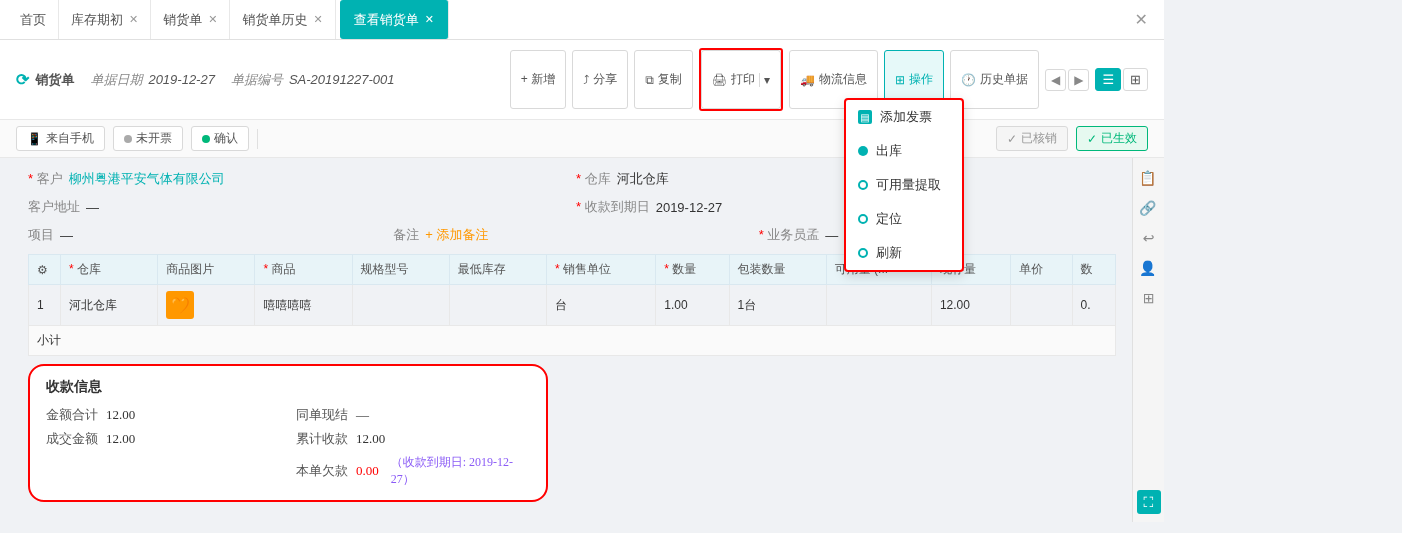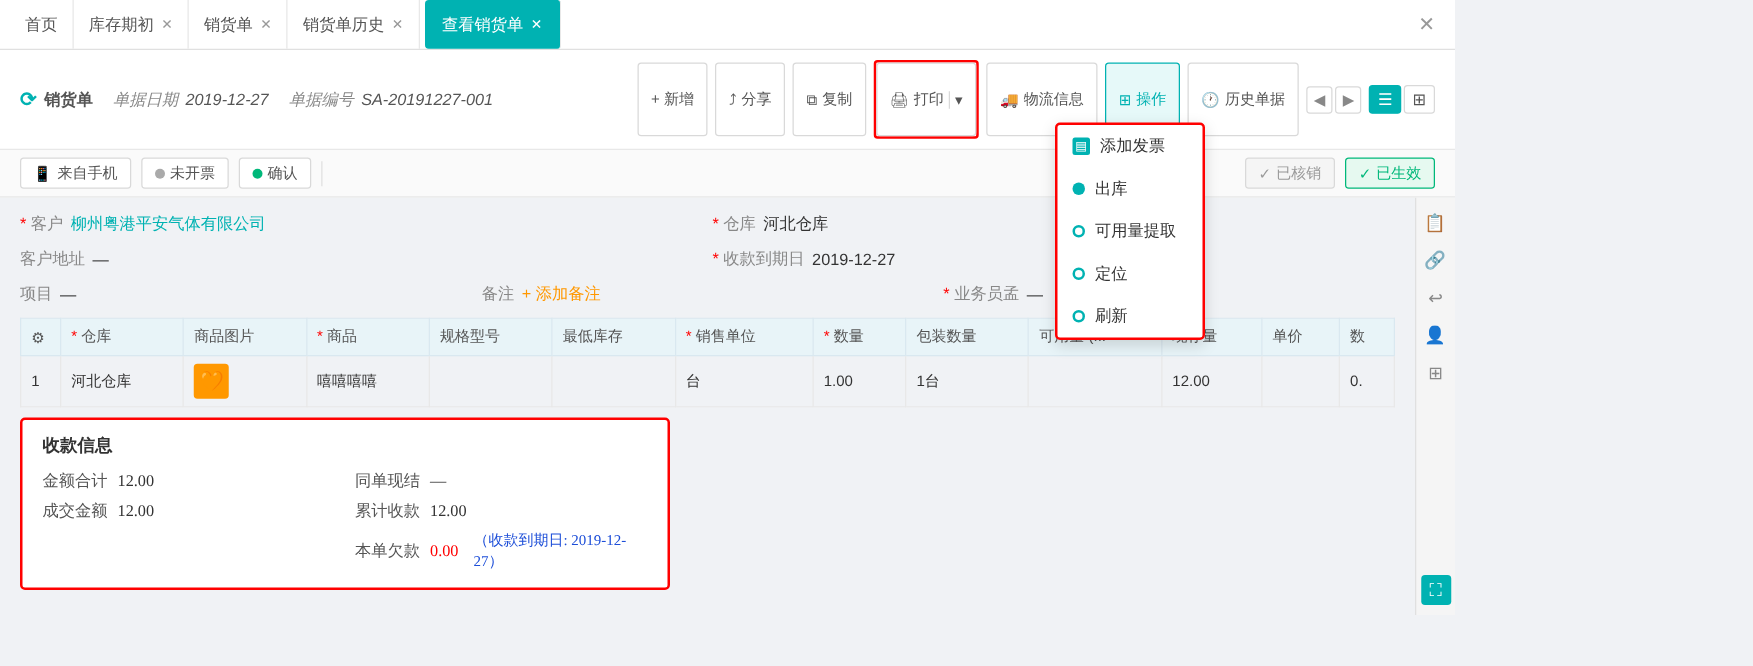--- a/index.html
+++ b/index.html
@@ -56,21 +56,21 @@
       display: flex; align-items: center; gap: 4px; padding: 3px 10px;
       border: 1px solid #d9d9d9; border-radius: 3px; background: #fff;
       cursor: pointer; font-size: 12px; color: #555; white-space: nowrap;
     }
     .toolbar-btn .dot { width: 8px; height: 8px; border-radius: 50%; display: inline-block; }
     .dot-gray { background: #aaa; }
     .dot-green { background: #00b87a; }
     .toolbar-sep { width: 1px; height: 20px; background: #e0e0e0; }
 
     
-    .content-area { display: flex; flex: 1; overflow: hidden; }
+    .content-area { display: flex; flex: 1; overflow: hidden; margin-left: 12px; }
     .side-icons {
       width: 32px; background: #f5f5f5; border-left: 1px solid #e0e0e0;
       display: flex; flex-direction: column; align-items: center; padding-top: 8px; gap: 6px;
     }
     .side-icon { width: 24px; height: 24px; display: flex; align-items: center; justify-content: center; color: #888; cursor: pointer; font-size: 14px; border-radius: 3px; }
     .side-icon.bottom { margin-top: auto; margin-bottom: 8px; background: #00b2b2; color: #fff; border-radius: 3px; }
 
     
     .form-area { flex: 1; overflow-y: auto; padding: 12px 16px; }
     .form-row { display: flex; align-items: center; gap: 8px; margin-bottom: 10px; }
@@ -93,30 +93,30 @@
     .gear-col { width: 32px; text-align: center; }
 
     
     .product-thumb { width: 28px; height: 28px; background: #ff9800; border-radius: 3px; display: flex; align-items: center; justify-content: center; }
 
     
     .th-settings { cursor: pointer; color: #00b2b2; }
 
     
     .bottom-info {
-      border: 2px solid #f00; border-radius: 4px; background: #fff;
+      border: 2px solid #f00; border-radius: 16px; background: #fff;
       padding: 12px 16px; margin: 8px 0; max-width: 520px;
     }
     .bottom-info-title { font-weight: bold; margin-bottom: 10px; font-size: 14px; }
     .info-grid { display: grid; grid-template-columns: 1fr 1fr; gap: 6px 16px; }
     .info-row { display: flex; align-items: center; gap: 8px; font-family: Liberation Serif, serif; }
     .info-label { color: #555; font-size: 13px; white-space: nowrap; }
     .info-value { color: #333; font-size: 13px; }
     .info-value.red { color: #f00; }
-    .info-value.blue { color: #1d4ed8; }
+    .info-value.blue { color: #8b5cf6; }
 
     
     .dropdown-overlay {
       position: absolute; top: 98px; right: 200px; background: #fff;
       border: 1px solid #e0e0e0; border-radius: 4px; box-shadow: 0 4px 12px rgba(0,0,0,0.15);
       z-index: 100; min-width: 120px;
       border: 2px solid #f00;
     }
     .dropdown-item {
       display: flex; align-items: center; gap: 8px; padding: 8px 12px;
@@ -318,20 +318,23 @@
               <td></td>
               <td></td>
               <td>台</td>
               <td>1.00</td>
               <td>1台</td>
               <td></td>
               <td>12.00</td>
               <td></td>
               <td>0.</td>
             </tr>
+            <tr class="subtotal">
+              <td colspan="13">小计</td>
+            </tr>
           </tbody>
         </table>
       </div>
 
       <div class="bottom-info">
         <div class="bottom-info-title">收款信息</div>
         <div class="info-grid">
           <div class="info-row">
             <span class="info-label">金额合计</span>
             <span class="info-value">12.00</span>

